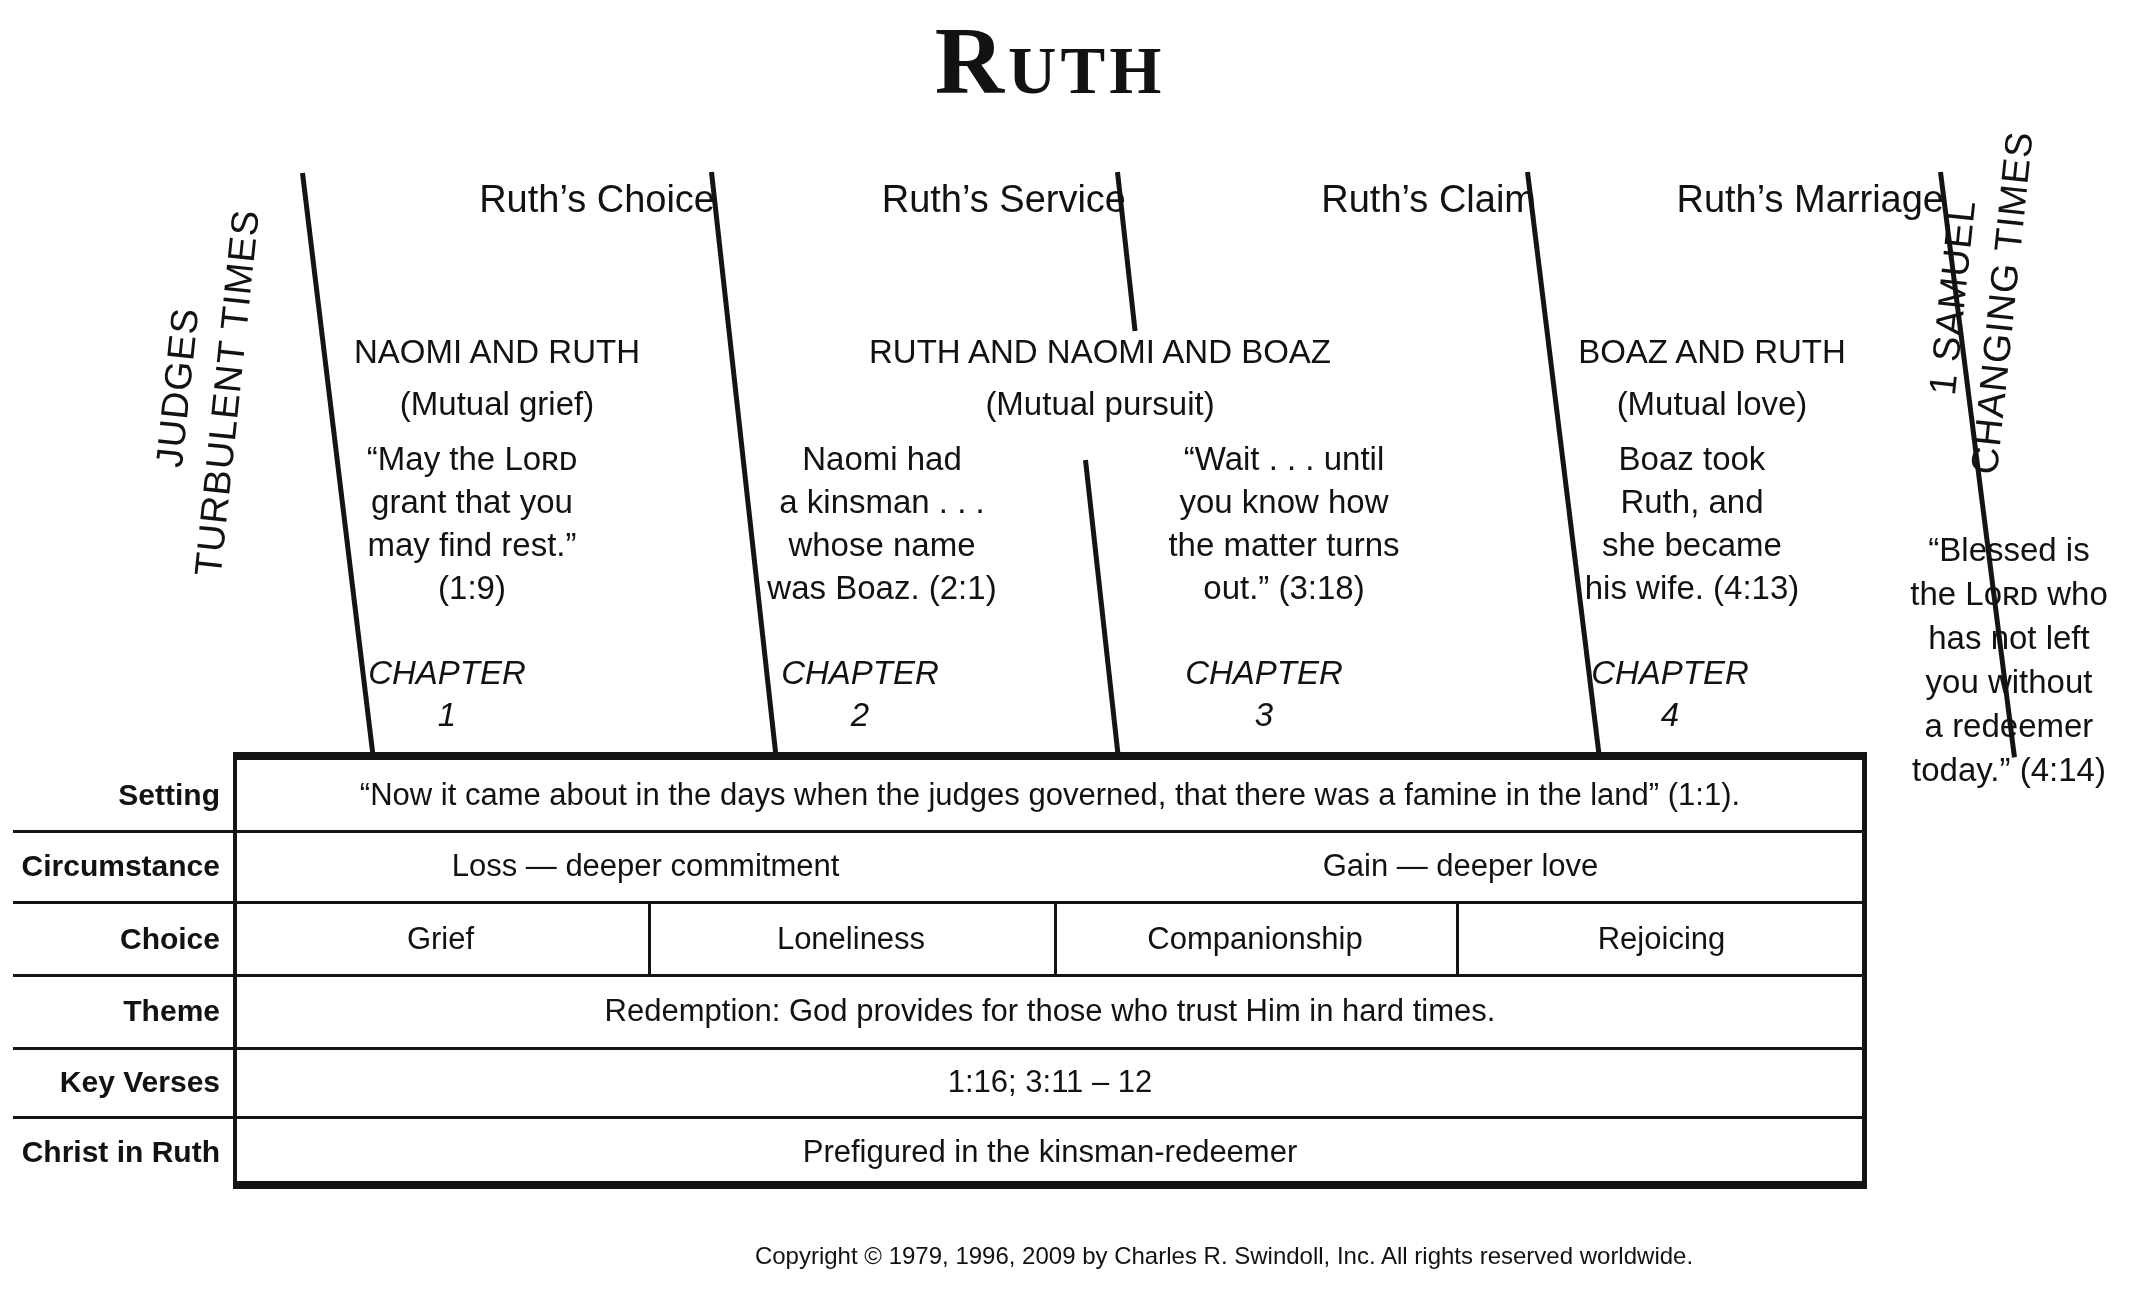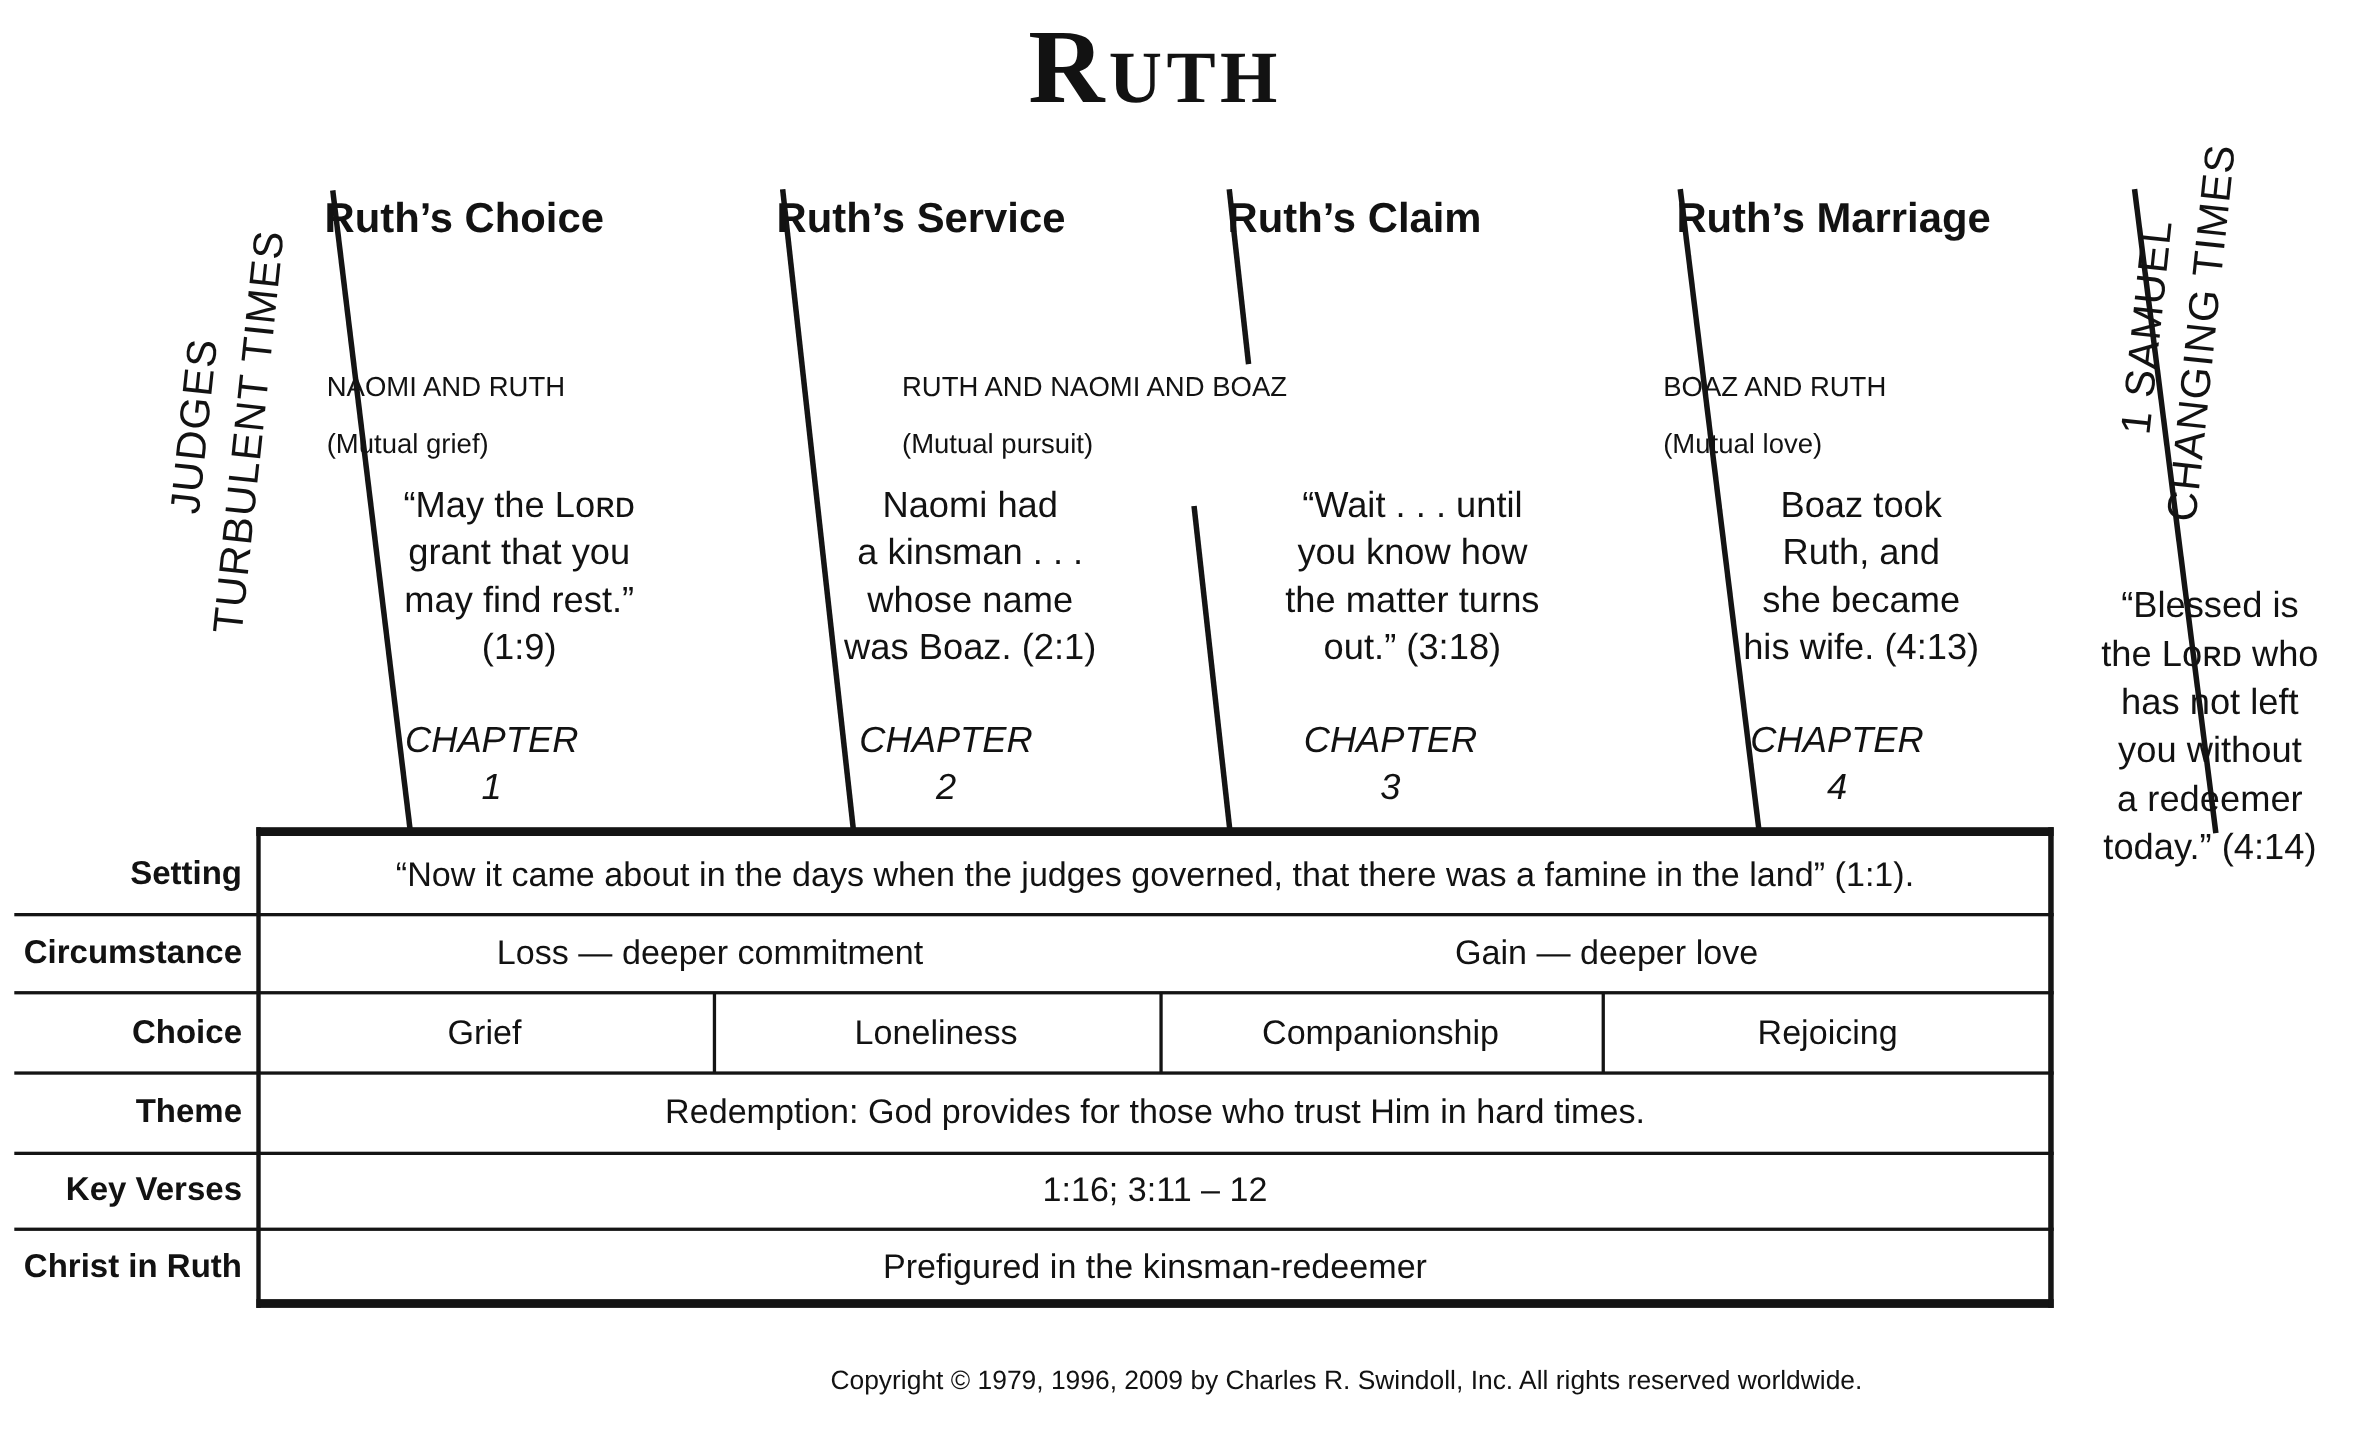--- a/index.html
+++ b/index.html
@@ -6,23 +6,23 @@
   .stage{
     position:relative;width:2141px;height:1308px;background:#fff;overflow:hidden;
     font-family:"Liberation Sans",sans-serif;color:#121212;
   }
   .title{
     position:absolute;left:750px;top:10px;width:600px;text-align:center;
     font-family:"Liberation Serif",serif;font-variant:small-caps;font-weight:700;
     font-size:96px;line-height:102px;letter-spacing:4px;
   }
   .slant{position:absolute;width:5px;background:#141414;transform-origin:2.5px 0;}
-  .col-header{position:absolute;font-weight:700;font-size:38px;line-height:44px;text-align:left;}
+  .col-header{position:absolute;font-weight:400;font-size:38px;line-height:44px;text-align:right;}
   .lines{white-space:pre-line;}
-  .subtitle{position:absolute;font-size:25px;line-height:52px;text-align:left;}
+  .subtitle{position:absolute;font-size:33px;line-height:52px;text-align:center;}
   .quote{position:absolute;font-size:33px;line-height:43px;text-align:center;}
   .chapter{position:absolute;font-size:33px;line-height:42px;text-align:center;font-style:italic;}
   .margin-label{
     position:absolute;width:400px;height:100px;text-align:center;
     font-size:38px;line-height:50px;letter-spacing:1px;transform:rotate(-84deg);
   }
   .margin-label span{display:block;}
   .side-quote{position:absolute;left:1880px;top:528px;width:258px;font-size:33px;line-height:44px;text-align:center;}
   .tborder{position:absolute;background:#141414;}
   .row-label{position:absolute;left:8px;width:212px;text-align:right;font-weight:700;font-size:30px;line-height:42px;}

